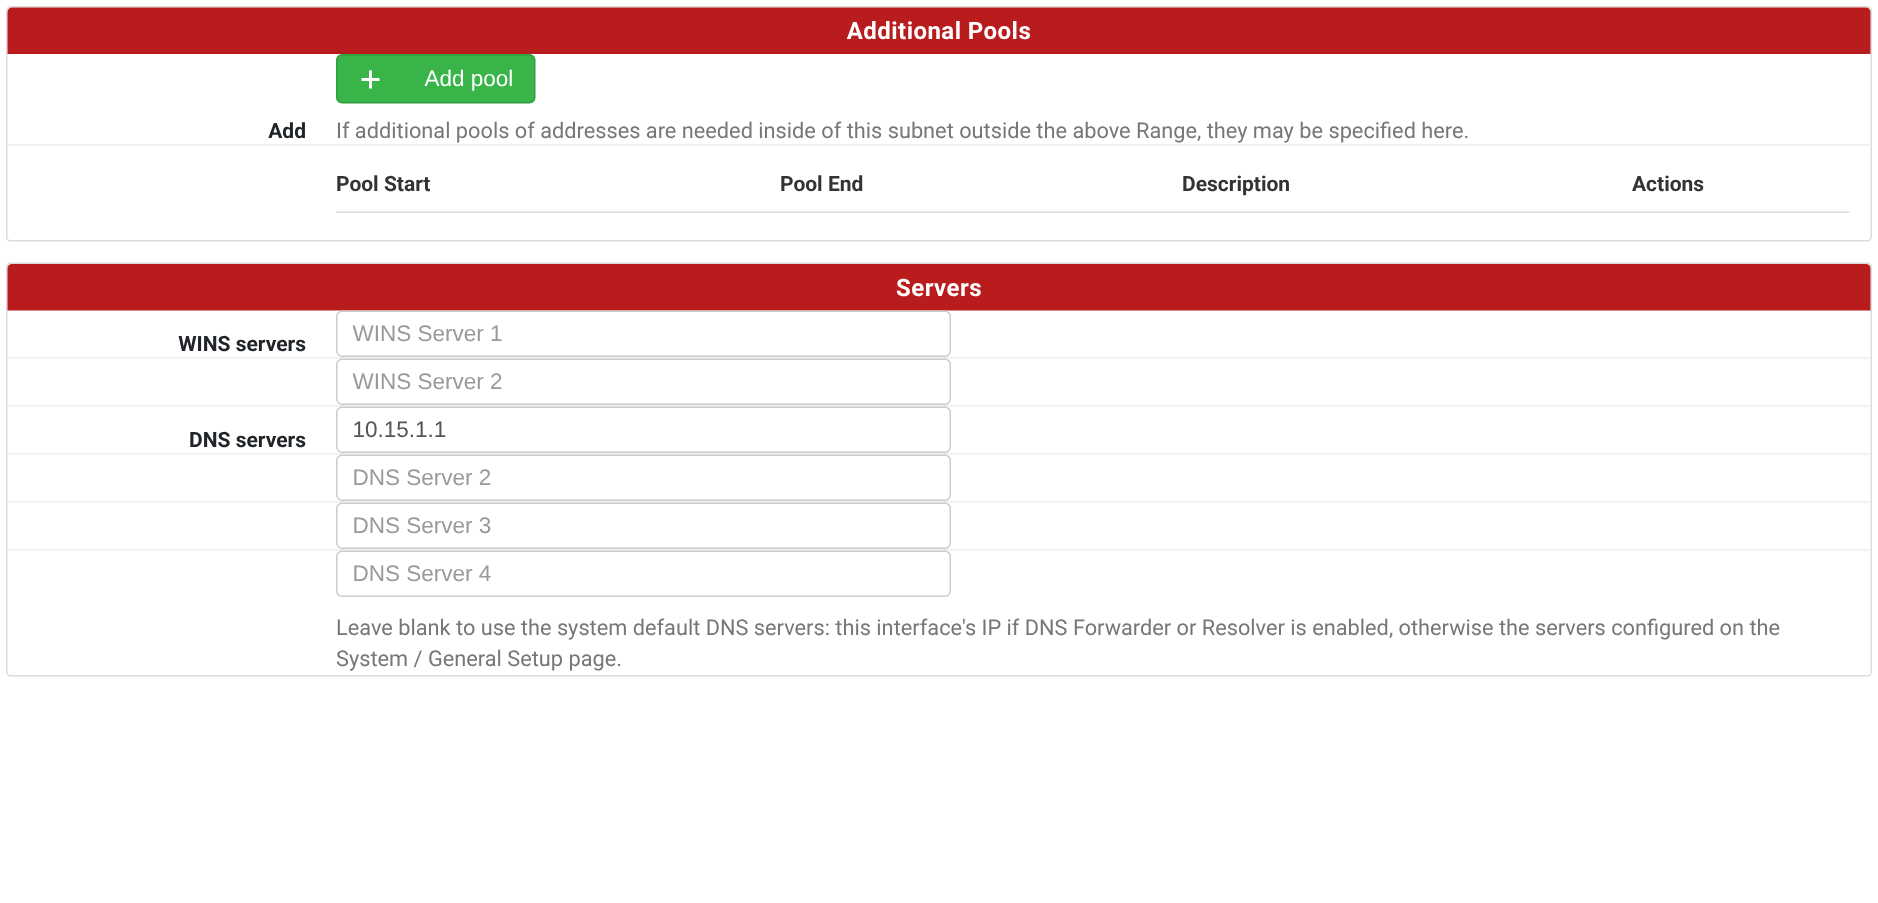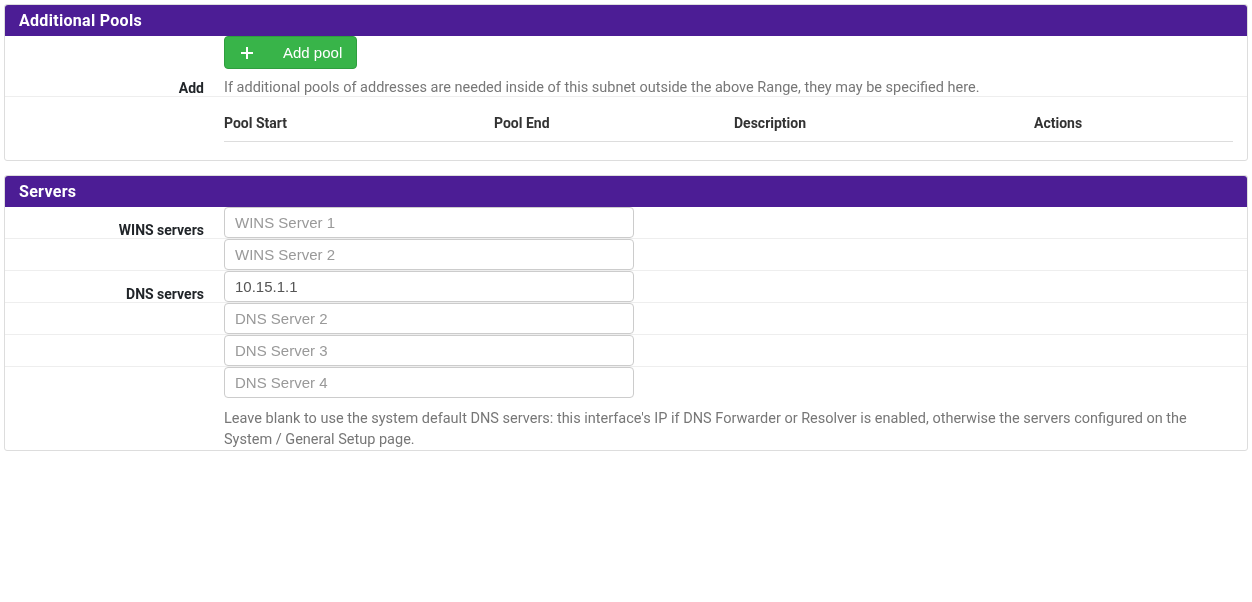--- a/index.html
+++ b/index.html
@@ -11,28 +11,29 @@
     color: #333;
     background: #fff;
   }
   .panel {
     border: 1px solid #ddd;
     border-radius: 3px;
     margin-bottom: 14px;
     background: #fff;
   }
   .panel-heading {
-    background: #4c1d95;
+    background: #b91c1c;
     color: #fff;
     padding: 6px 14px;
     font-size: 16px;
     font-weight: 700;
     letter-spacing: 0.3px;
     border-top-left-radius: 3px;
     border-top-right-radius: 3px;
+    text-align: center;
   }
   .panel-body {
     padding: 0;
   }
   .form-group {
     display: flex;
     align-items: flex-end;
     padding: 0 14px;
     border-bottom: 1px solid #eee;
   }
@@ -96,22 +97,22 @@
   .pool-header {
     display: flex;
     border-bottom: 1px solid #ddd;
     padding: 6px 0 10px 0;
     margin-left: 205px;
   }
   .pool-header > div {
     font-weight: 700;
     color: #333;
   }
-  .col-pool-start { width: 270px; }
-  .col-pool-end   { width: 240px; }
+  .col-pool-start { width: 296px; }
+  .col-pool-end   { width: 268px; }
   .col-desc       { width: 300px; }
   .col-actions    { flex: 1; }
   input.form-control {
     width: 410px;
     max-width: 100%;
     padding: 6px 10px;
     border: 1px solid #ccc;
     border-radius: 4px;
     font-size: 15px;
     color: #555;

